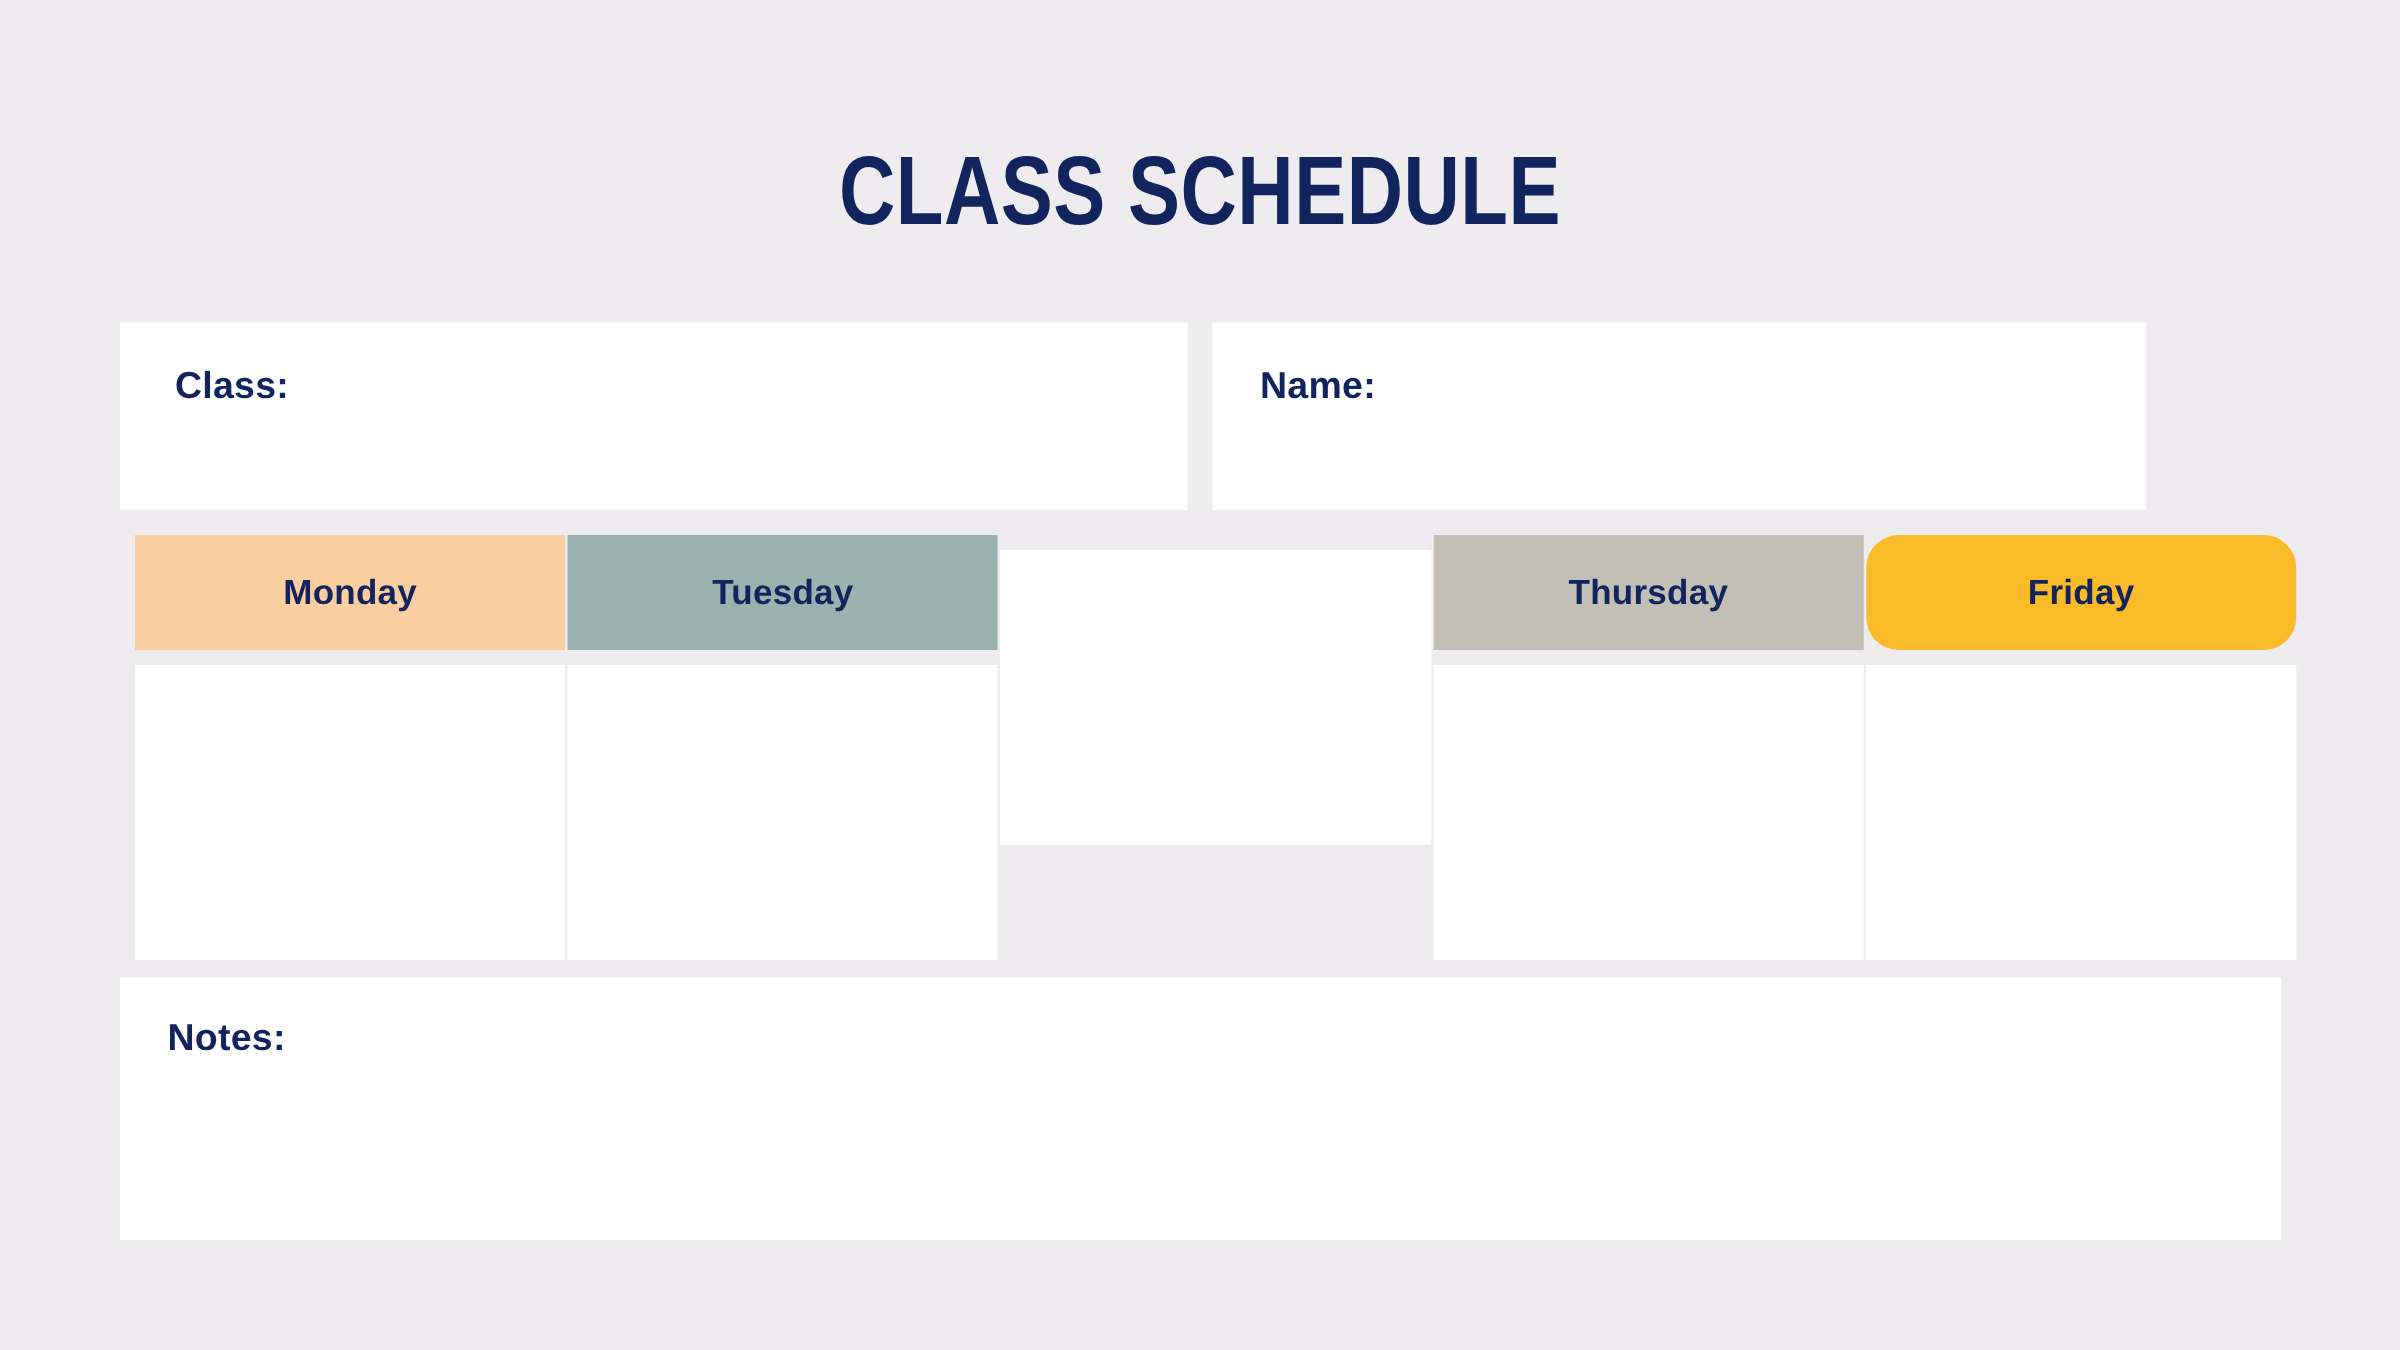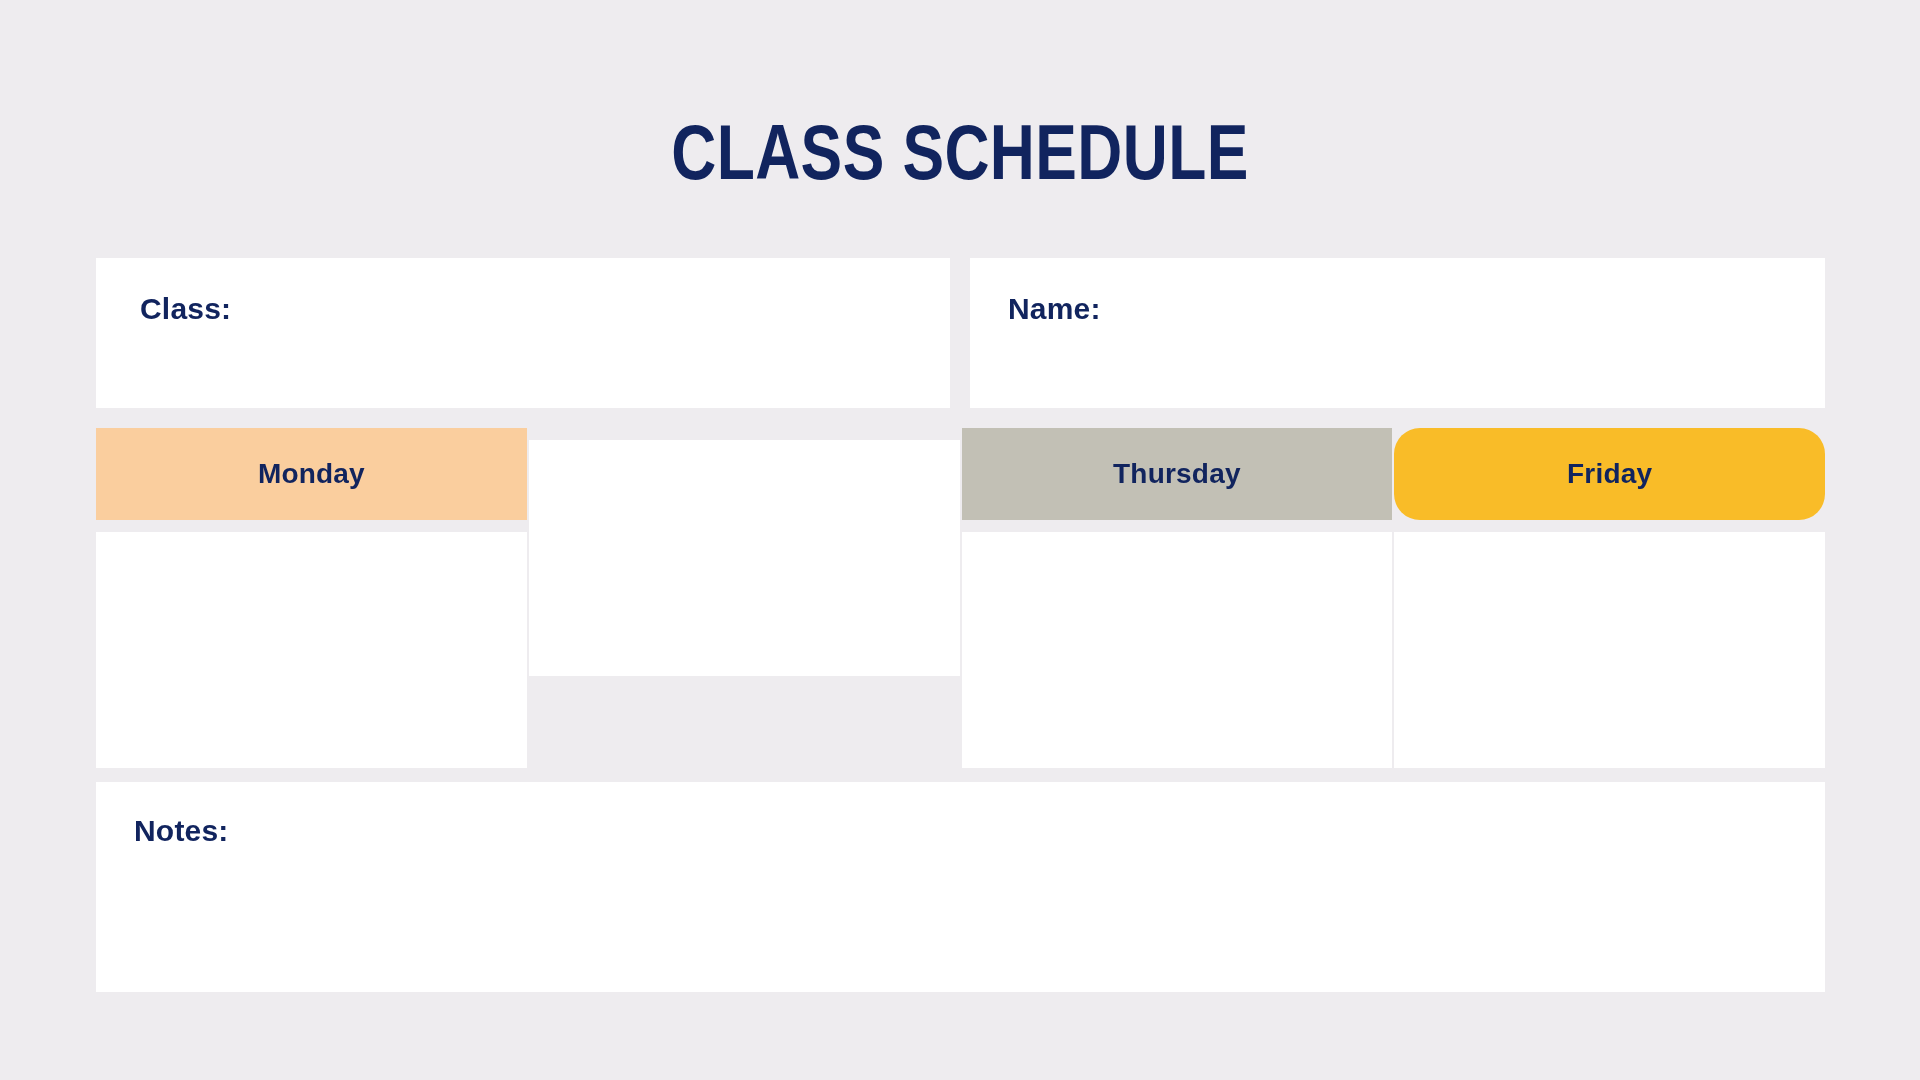--- a/index.html
+++ b/index.html
@@ -51,34 +51,34 @@
     display: flex;
     gap: 20px;
   }
   .info-card {
     background: #FFFFFF;
     height: 150px;
     box-sizing: border-box;
     padding: 34px 0 0 38px;
   }
   .info-card.class-card { width: 854px; padding-left: 44px; }
-  .info-card.name-card  { width: 855px; }
+  .info-card.name-card  { width: 747px; }
 
   .field-label {
     color: #11245E;
     font-weight: 700;
     font-size: 30px;
     line-height: 34px;
     letter-spacing: 0.2px;
   }
 
   
   .week-grid {
     position: absolute;
-    left: 96px;
+    left: 108px;
     top: 428px;
     width: 1729px;
     display: flex;
     gap: 2px;
   }
   .day-col {
     flex: 1 1 0;
     display: flex;
     flex-direction: column;
   }
@@ -133,20 +133,24 @@
 
   </div>
 
   <div class="week-grid">
 
     <div class="day-col">
       <div class="day-header" style="background-color: rgb(250, 206, 158);">Monday</div>
       <div class="day-body"></div>
     </div>
 
+    <div class="day-col">
+      <div class="day-header" style="background-color: rgb(154, 178, 173);">Tuesday</div>
+      <div class="day-body"></div>
+    </div>
 
     <div class="day-col">
       <div class="day-body"></div>
     </div>
 
     <div class="day-col">
       <div class="day-header" style="background-color: rgb(194, 192, 181);">Thursday</div>
       <div class="day-body"></div>
     </div>
 

